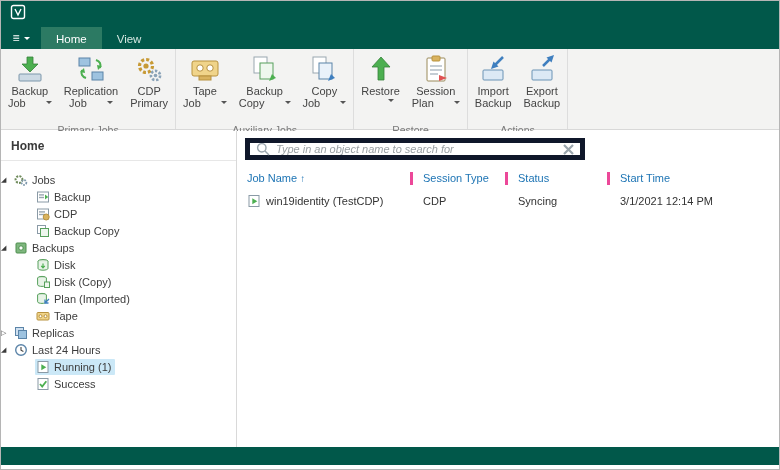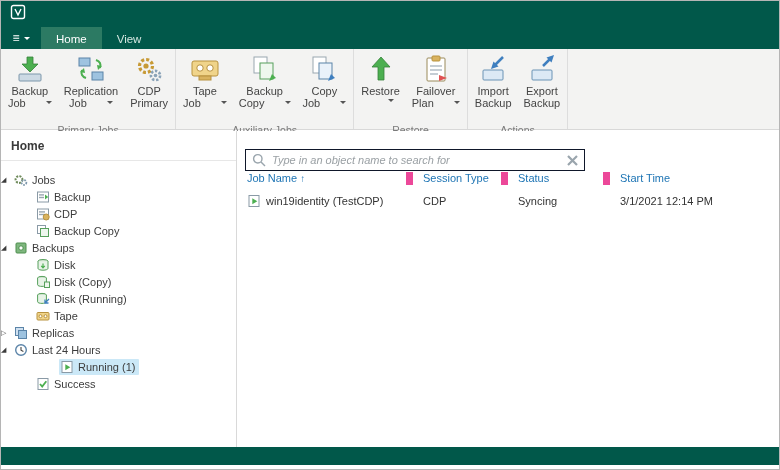--- a/index.html
+++ b/index.html
@@ -29,35 +29,35 @@
 
   
   .bodyarea { position:absolute; top:130px; left:0; right:0; bottom:22px; display:flex; background:#fff; }
   .sidebar { width:236px; border-right:1px solid #d9d9d9; display:flex; flex-direction:column; }
   .sb-header { font-size:12px; font-weight:bold; color:#3a3a3a; padding:8px 10px 7px; border-bottom:1px solid #e7e7e7; }
   .tree { padding-top:10px; }
   .titem { display:flex; align-items:center; height:17px; font-size:11px; color:#3c3c3c; cursor:pointer; }
   .titem .expander { width:12px; font-size:7px; color:#3c3c3c; text-align:left; flex:none; }
   .titem.lvl1 { padding-left:34px; }
   .row-core { display:flex; align-items:center; gap:4px; padding:1px 4px 1px 1px; border-radius:1px; }
-  .titem.selected .row-core { background:#cbe8f7;margin-left:24px; }
+  .titem.selected .row-core { background:#cbe8f7; }
   .ticon { width:14px; height:14px; flex:none; display:inline-block; }
   .tlabel { white-space:nowrap; }
 
   
   .main { flex:1; position:relative; background:#fff; }
-  .searchbox { position:absolute; top:18px; left:8px; width:340px; height:22px; border:1px solid #0f172a; display:flex; align-items:center; padding:0 4px 0 6px; background:#fff; }
+  .searchbox { position:absolute; top:7px; left:8px; width:340px; height:22px; border:5px solid #0f172a; display:flex; align-items:center; padding:0 4px 0 6px; background:#fff; }
   .searchbox input { flex:1; border:none; outline:none; font-size:11px; color:#333; font-family:"Liberation Sans",sans-serif; }
   .searchbox input::placeholder { font-style:italic; color:#9aa0a4; }
   .searchbox .sicon { width:14px; height:14px; margin-right:6px; flex:none; }
   .searchbox .clear { width:16px; height:16px; flex:none; cursor:pointer; display:flex; align-items:center; justify-content:center; }
 
   .grid { position:absolute; top:38px; left:0; right:0; }
   .gridhead { display:flex; height:18px; align-items:center; }
-  .gh { font-size:11px; color:#1d74b4; padding-left:10px; border-right:7px solid #ec4899; height:13px; line-height:13px; cursor:pointer; white-space:nowrap; }
+  .gh { font-size:11px; color:#1d74b4; padding-left:10px; border-right:3px solid #ec4899; height:13px; line-height:13px; cursor:pointer; white-space:nowrap; }
   .gh:last-child { border-right:none; }
   .gh .sort { font-size:10px; }
   .gc1 { width:176px; } .gc2 { width:95px; } .gc3 { width:102px; } .gc4 { flex:1; }
   .gridrow { display:flex; height:18px; align-items:center; font-size:11px; color:#333; margin-top:5px; cursor:default; }
   .gridrow .cell { padding-left:10px; white-space:nowrap; }
   .gridrow .c1 { width:176px; display:flex; align-items:center; gap:5px; }
   .gridrow .c2 { width:95px; } .gridrow .c3 { width:102px; } .gridrow .c4 { flex:1; }
 
   
   .statusbar { position:absolute; left:0; right:0; bottom:4px; height:18px; background:#01584a; }
@@ -208,21 +208,21 @@
           <span class="ic">
             <svg viewBox="0 0 30 30">
                 <rect x="6" y="4" width="18" height="23" rx="1" fill="#fff" stroke="#9a8a5a"></rect>
                 <rect x="11" y="2" width="8" height="5" rx="1" fill="#d9b35f" stroke="#b8923f"></rect>
                 <rect x="9" y="11" width="12" height="2" fill="#c5cdd4"></rect>
                 <rect x="9" y="15" width="12" height="2" fill="#c5cdd4"></rect>
                 <rect x="9" y="19" width="8" height="2" fill="#c5cdd4"></rect>
                 <path d="M18 21l8 3-8 3z" fill="#e05252"></path>
               </svg>
           </span>
-          <span class="l1">Failover</span>
+          <span class="l1">Session</span>
           <span class="l2wrap">
               <span class="l2">Plan</span>
               <span class="caret"></span>
             </span>
         </div>
       </div>
       <div class="rglabel">Restore</div>
     </div>
 
     <div class="rgroup">
@@ -343,21 +343,21 @@
           </span>
         </div>
 
         <div class="titem lvl1">
           <span class="row-core">
             <span class="ticon"><svg viewBox="0 0 14 14">
                   <ellipse cx="6" cy="3" rx="4.4" ry="1.6" fill="#cfe3cf" stroke="#57a05c"></ellipse>
                   <path d="M1.6 3v6.8c0 .9 2 1.6 4.4 1.6s4.4-.7 4.4-1.6V3" fill="#e7f3e7" stroke="#57a05c"></path>
                   <path d="M13 7l-4 4m0-3.5v3.5h3.5" stroke="#3f7fbf" stroke-width="1.3" fill="none"></path>
                 </svg></span>
-            <span class="tlabel">Disk (Running)</span>
+            <span class="tlabel">Plan (Imported)</span>
           </span>
         </div>
 
         <div class="titem lvl1">
           <span class="row-core">
             <span class="ticon"><svg viewBox="0 0 14 14">
                   <rect x="1" y="3.5" width="12" height="7.5" rx="1" fill="#f0d48a" stroke="#b8923f"></rect>
                   <circle cx="4.5" cy="7.2" r="1.5" fill="#fff" stroke="#b8923f"></circle>
                   <circle cx="9.5" cy="7.2" r="1.5" fill="#fff" stroke="#b8923f"></circle>
                 </svg></span>

